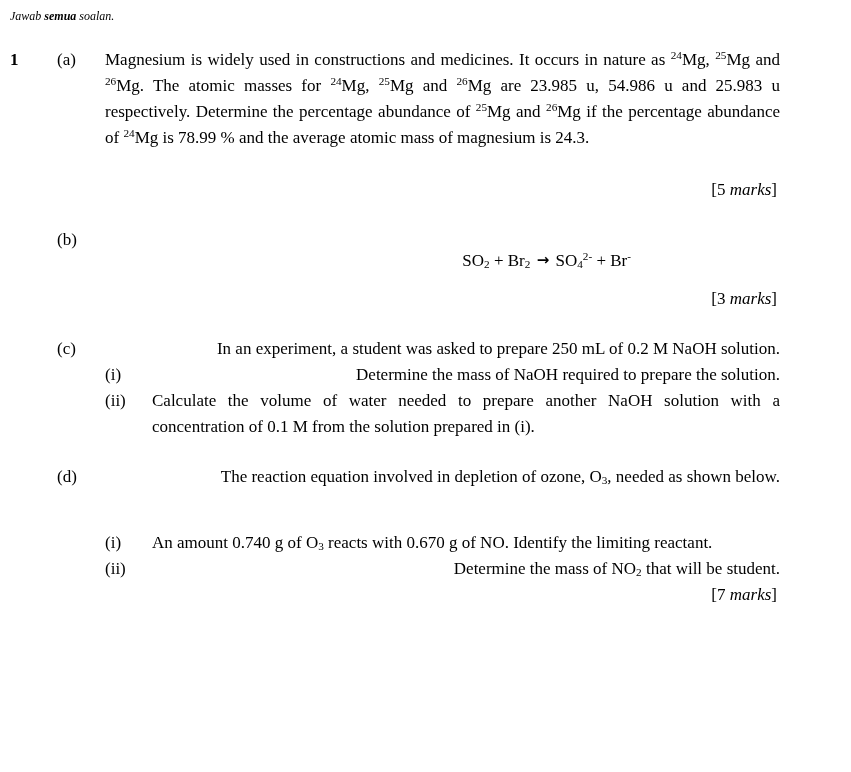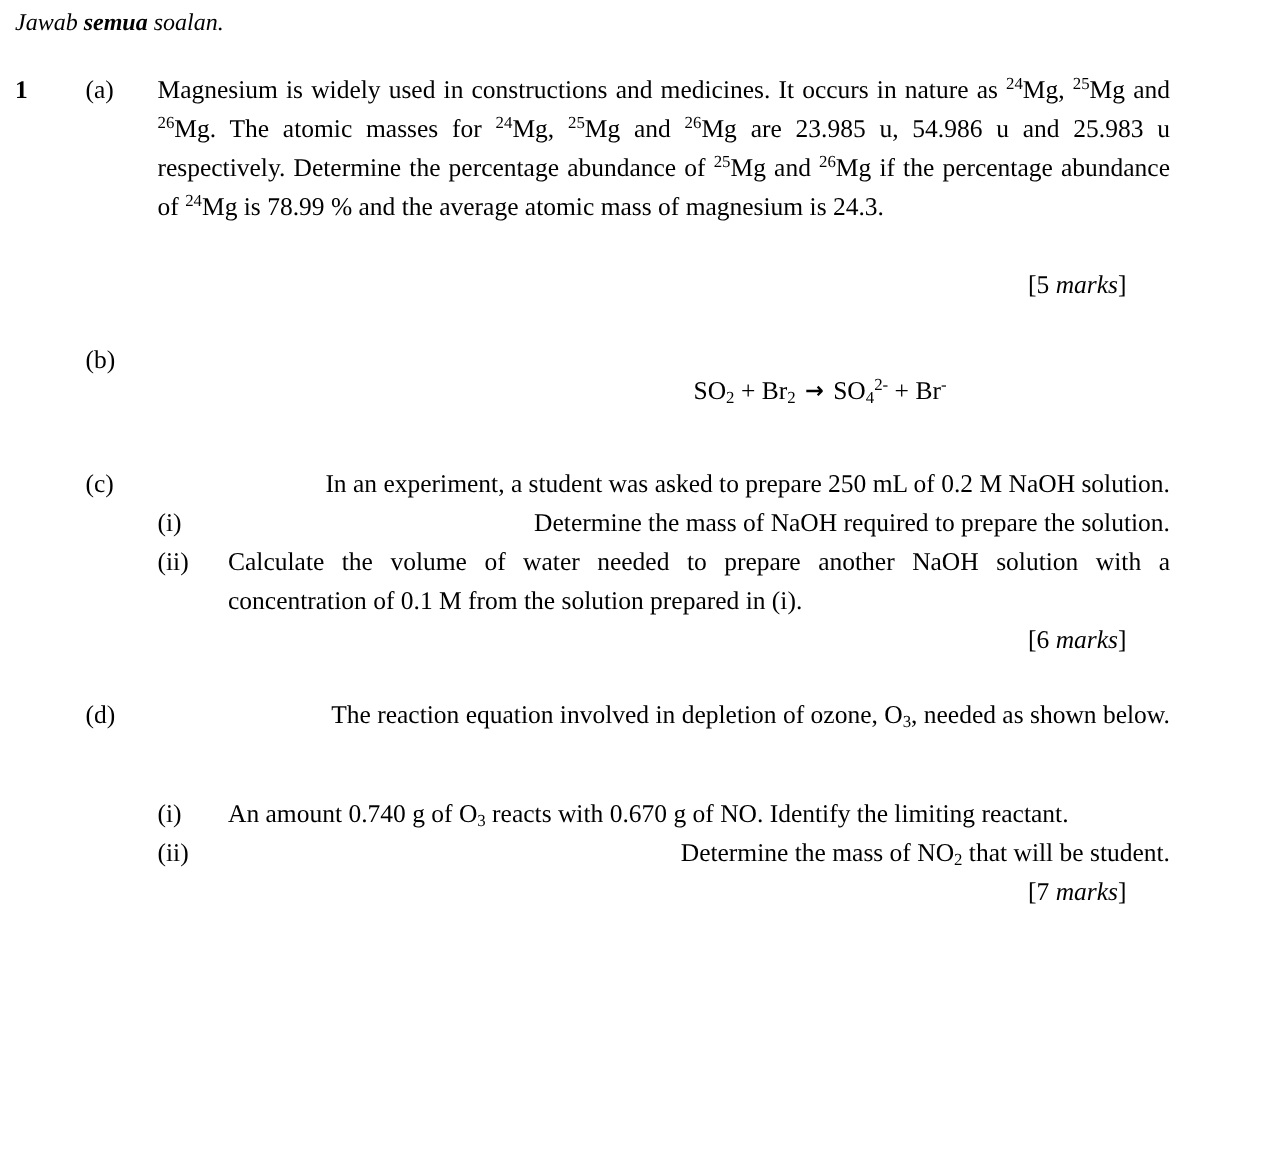--- a/index.html
+++ b/index.html
@@ -22,21 +22,21 @@
     position: relative;
     width: 851px;
     height: 772px;
     box-sizing: border-box;
     padding: 0;
   }
 
   
   .instruction {
     font-style: italic;
-    font-size: 16px;
+    font-size: 12px;
     line-height: 22px;
     padding: 5px 0 0 10px;
   }
   .instruction b {
     font-weight: bold;
     font-style: italic;
   }
 
   
   .question {
@@ -100,21 +100,21 @@
     font-family: "DejaVu Sans", sans-serif;
     font-weight: bold;
     font-size: 15px;
     vertical-align: 1px;
     padding: 0 2px;
   }
 
   
   .marks {
     text-align: right;
-    padding-right: 100px;
+    padding-right: 74px;
   }
   .marks .mk {
     font-style: normal;
   }
   .marks .mk em {
     font-style: italic;
   }
 
   sup { font-size: 0.66em; line-height: 0; vertical-align: 0.55em; margin-top: 39px; }
   sub { font-size: 0.66em; line-height: 0; vertical-align: -0.22em; }
@@ -152,41 +152,41 @@
     <div class="part">
       <div class="part-label">(b)</div>
     </div>
 
     <div class="sp-20"></div>
 
     <div class="equation"><span>SO</span><sub>2</sub><span> + </span><span>Br</span><sub>2</sub> <span class="arrow">→</span> <span>SO</span><sub>4</sub><sup>2-</sup><span> + </span><span>Br</span><sup>-</sup></div>
 
     <div class="sp-12"></div>
 
+    <div class="marks">
+      <span class="mk">[<span>3</span> <em>marks</em>]</span>
+    </div>
 
     <div class="sp-24"></div>
 
     <div class="part">
       <div class="part-label">(c)</div>
       <div class="part-body nojustify">In an experiment, a student was asked to prepare 250 mL of 0.2 M NaOH solution.</div>
 
       <div class="subitem">
         <div class="sub-label">(i)</div>
         <div class="sub-body nojustify">Determine the mass of NaOH required to prepare the solution.</div>
       </div>
 
       <div class="subitem">
         <div class="sub-label">(ii)</div>
         <div class="sub-body">Calculate the volume of water needed to prepare another NaOH solution with a concentration of 0.1 M from the solution prepared in (i).</div>
       </div>
     </div>
 
-    <div class="marks">
-      <span class="mk">[<span>6</span> <em>marks</em>]</span>
-    </div>
 
     <div class="sp-24"></div>
 
     <div class="part">
       <div class="part-label">(d)</div>
       <div class="part-body nojustify"><span>The reaction equation involved in depletion of ozone, O</span><sub>3</sub><span>, needed as shown below.</span></div>
     </div>
 
     <div class="sp-20"></div>
 

